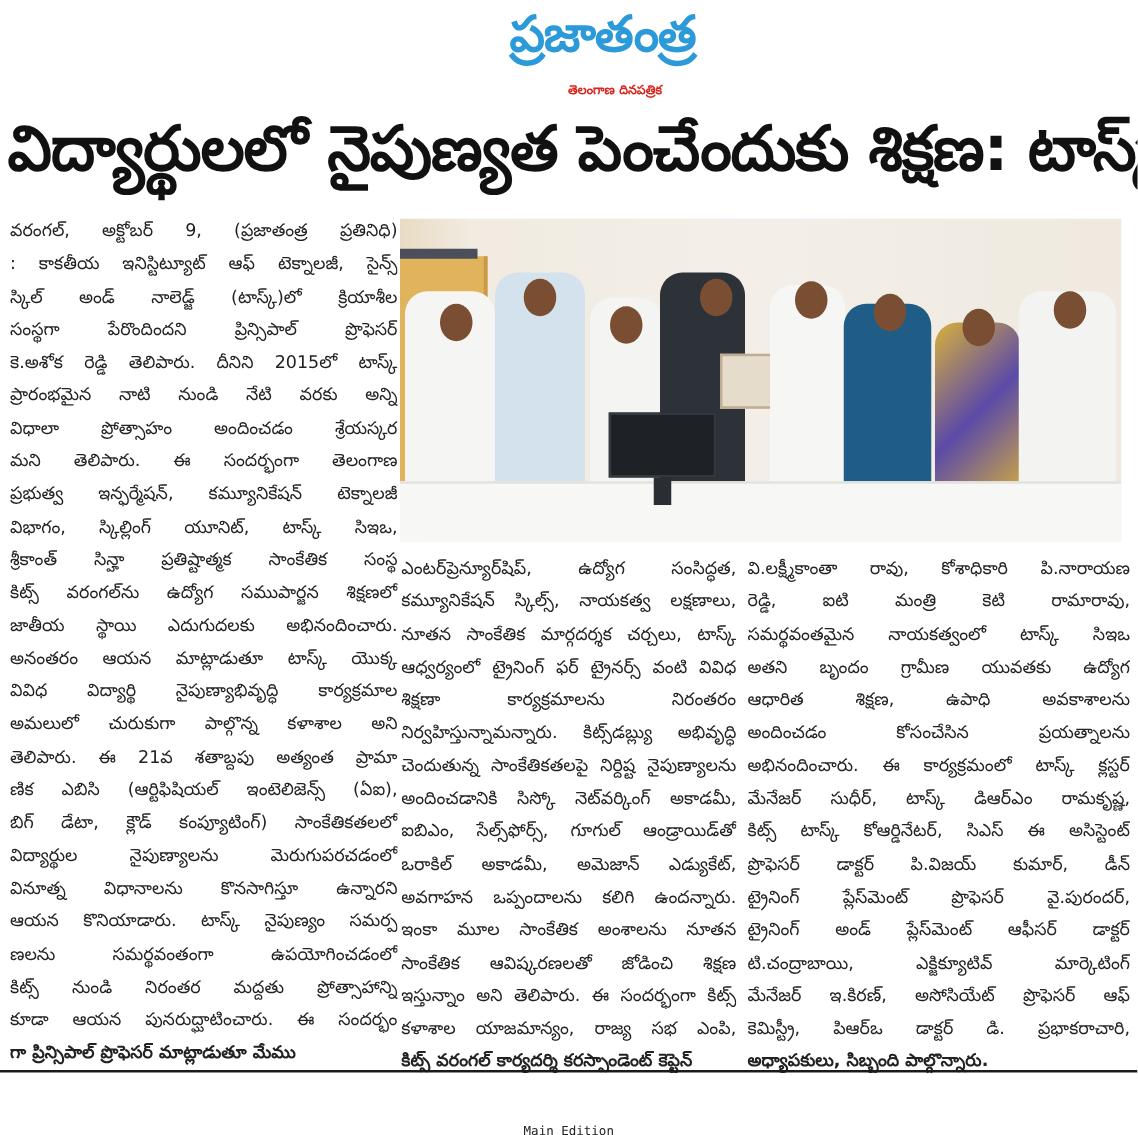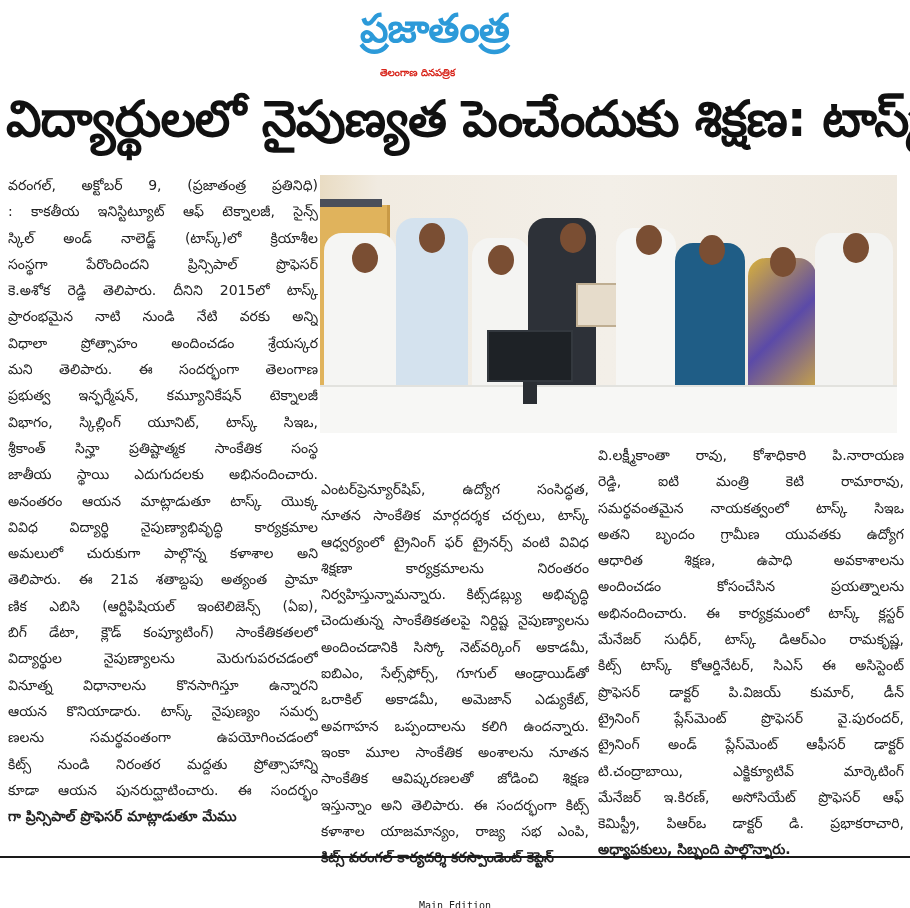--- a/index.html
+++ b/index.html
@@ -1,29 +1,29 @@
 <!DOCTYPE html>
 <html><head>
 <meta charset="utf-8">
 <style>
   * { box-sizing: border-box; margin: 0; padding: 0; }
   html, body { width: 910px; height: 908px; background: #ffffff; overflow: hidden; }
   body { position: relative; font-family: "DejaVu Sans", sans-serif; color: #1a1a1a; }
 
-  .masthead { position: absolute; left: 360px; top: 2px; width: 180px; height: 74px; text-align: left; }
+  .masthead { position: absolute; left: 392px; top: 2px; width: 180px; height: 74px; text-align: center; }
   .masthead .logo { display: block; font-family: "DejaVu Sans", sans-serif; font-weight: bold; font-size: 40px; line-height: 52px; color: #2c9ad9; letter-spacing: -1px; }
   .masthead .tagline { display: block; font-size: 10px; line-height: 14px; color: #d8261c; font-weight: bold; margin-top: 12px; padding-left: 20px; }
 
   .headline { position: absolute; left: 6px; top: 82px; width: 900px; height: 74px; font-family: "DejaVu Sans", sans-serif; font-weight: bold; font-size: 50px; line-height: 74px; color: #111; white-space: nowrap; letter-spacing: -1px; text-align: center; }
 
   .col { position: absolute; font-family: "DejaVu Sans", sans-serif; font-size: 14px; color: #222; }
   .col .line { display: block; height: 26.3px; line-height: 26.3px; white-space: nowrap; overflow: hidden; text-align: justify; text-align-last: justify; }
   .col .line.last { text-align-last: left; font-weight: bold; }
   .col-left { left: 8px; top: 172px; width: 310px; }
-  .col-mid { left: 321px; top: 442px; width: 268px; margin-top: 34px; }
+  .col-mid { left: 321px; top: 442px; width: 268px; }
   .col-right { left: 598px; top: 442px; width: 306px; }
 
   .photo { position: absolute; left: 320px; top: 175px; width: 577px; height: 258px; background: #efe7da; overflow: hidden; }
   .photo .wall { position: absolute; left: 0; top: 0; width: 100%; height: 100%; background: linear-gradient(90deg, #e9dcc3 0%, #f1ebe1 10%, #f3efe8 50%, #efe9df 100%); }
   .photo .door { position: absolute; left: 0; top: 30px; width: 70px; height: 200px; background: #e0b35c; border-right: 3px solid #c99a46; }
   .photo .sign { position: absolute; left: 0; top: 24px; width: 62px; height: 8px; background: #4a4f5a; }
   .photo .person { position: absolute; bottom: 30px; border-radius: 18px 18px 4px 4px; }
   .photo .head { position: absolute; width: 26px; height: 30px; border-radius: 50%; background: #7a4e33; }
   .photo .table { position: absolute; left: 0; bottom: 0; width: 100%; height: 48px; background: #f7f7f5; border-top: 2px solid #e2e2de; }
   .photo .monitor { position: absolute; left: 167px; top: 155px; width: 86px; height: 52px; background: #1e2226; border: 2px solid #33383e; }
@@ -49,20 +49,21 @@
     <span class="line">: కాకతీయ ఇనిస్టిట్యూట్ ఆఫ్ టెక్నాలజీ, సైన్స్</span>
     <span class="line">స్కిల్ అండ్ నాలెడ్జ్ (టాస్క్)లో క్రియాశీల</span>
     <span class="line">సంస్థగా పేరొందిందని ప్రిన్సిపాల్ ప్రొఫెసర్</span>
     <span class="line">కె.అశోక రెడ్డి తెలిపారు. దీనిని 2015లో టాస్క్</span>
     <span class="line">ప్రారంభమైన నాటి నుండి నేటి వరకు అన్ని</span>
     <span class="line">విధాలా ప్రోత్సాహం అందించడం శ్రేయస్కర</span>
     <span class="line">మని తెలిపారు. ఈ సందర్భంగా తెలంగాణ</span>
     <span class="line">ప్రభుత్వ ఇన్ఫర్మేషన్, కమ్యూనికేషన్ టెక్నాలజీ</span>
     <span class="line">విభాగం, స్కిల్లింగ్ యూనిట్, టాస్క్ సిఇఒ,</span>
     <span class="line">శ్రీకాంత్ సిన్హా ప్రతిష్టాత్మక సాంకేతిక సంస్థ</span>
+    <span class="line">కిట్స్ వరంగల్‌ను ఉద్యోగ సముపార్జన శిక్షణలో</span>
     <span class="line">జాతీయ స్థాయి ఎదుగుదలకు అభినందించారు.</span>
     <span class="line">అనంతరం ఆయన మాట్లాడుతూ టాస్క్ యొక్క</span>
     <span class="line">వివిధ విద్యార్థి నైపుణ్యాభివృద్ధి కార్యక్రమాల</span>
     <span class="line">అమలులో చురుకుగా పాల్గొన్న కళాశాల అని</span>
     <span class="line">తెలిపారు. ఈ 21వ శతాబ్దపు అత్యంత ప్రామా</span>
     <span class="line">ణిక ఎబిసి (ఆర్టిఫిషియల్ ఇంటెలిజెన్స్ (ఏఐ),</span>
     <span class="line">బిగ్ డేటా, క్లౌడ్ కంప్యూటింగ్) సాంకేతికతలలో</span>
     <span class="line">విద్యార్థుల నైపుణ్యాలను మెరుగుపరచడంలో</span>
     <span class="line">వినూత్న విధానాలను కొనసాగిస్తూ ఉన్నారని</span>
     <span class="line">ఆయన కొనియాడారు. టాస్క్ నైపుణ్యం సమర్ప</span>
@@ -103,20 +104,21 @@
   <div class="person" style="left:495px;width:78px;height:170px;background:#f3f3f1;"></div>
   <div class="head" style="left:523px;top:58px;"></div>
 
   <div class="table"></div>
   <div class="monitor"></div>
   <div class="stand"></div>
 </div>
 
 <div class="col col-mid" id="col-mid">
     <span class="line">ఎంటర్‌ప్రెన్యూర్‌షిప్, ఉద్యోగ సంసిద్ధత,</span>
+    <span class="line">కమ్యూనికేషన్ స్కిల్స్, నాయకత్వ లక్షణాలు,</span>
     <span class="line">నూతన సాంకేతిక మార్గదర్శక చర్చలు, టాస్క్</span>
     <span class="line">ఆధ్వర్యంలో ట్రైనింగ్ ఫర్ ట్రైనర్స్ వంటి వివిధ</span>
     <span class="line">శిక్షణా కార్యక్రమాలను నిరంతరం</span>
     <span class="line">నిర్వహిస్తున్నామన్నారు. కిట్స్‌డబ్ల్యు అభివృద్ధి</span>
     <span class="line">చెందుతున్న సాంకేతికతలపై నిర్దిష్ట నైపుణ్యాలను</span>
     <span class="line">అందించడానికి సిస్కో నెట్‌వర్కింగ్ అకాడమీ,</span>
     <span class="line">ఐబిఎం, సేల్స్‌ఫోర్స్, గూగుల్ ఆండ్రాయిడ్‌తో</span>
     <span class="line">ఒరాకిల్ అకాడమీ, అమెజాన్ ఎడ్యుకేట్,</span>
     <span class="line">అవగాహన ఒప్పందాలను కలిగి ఉందన్నారు.</span>
     <span class="line">ఇంకా మూల సాంకేతిక అంశాలను నూతన</span>

